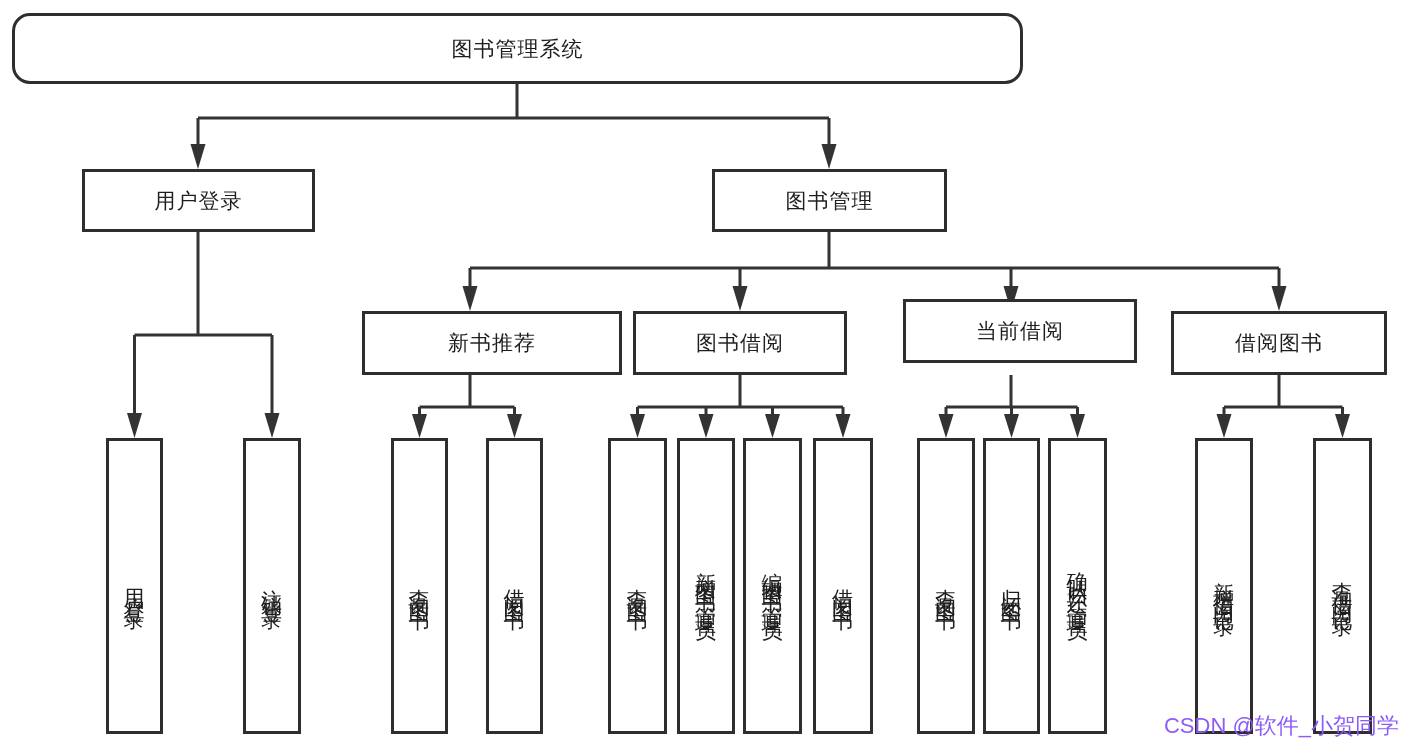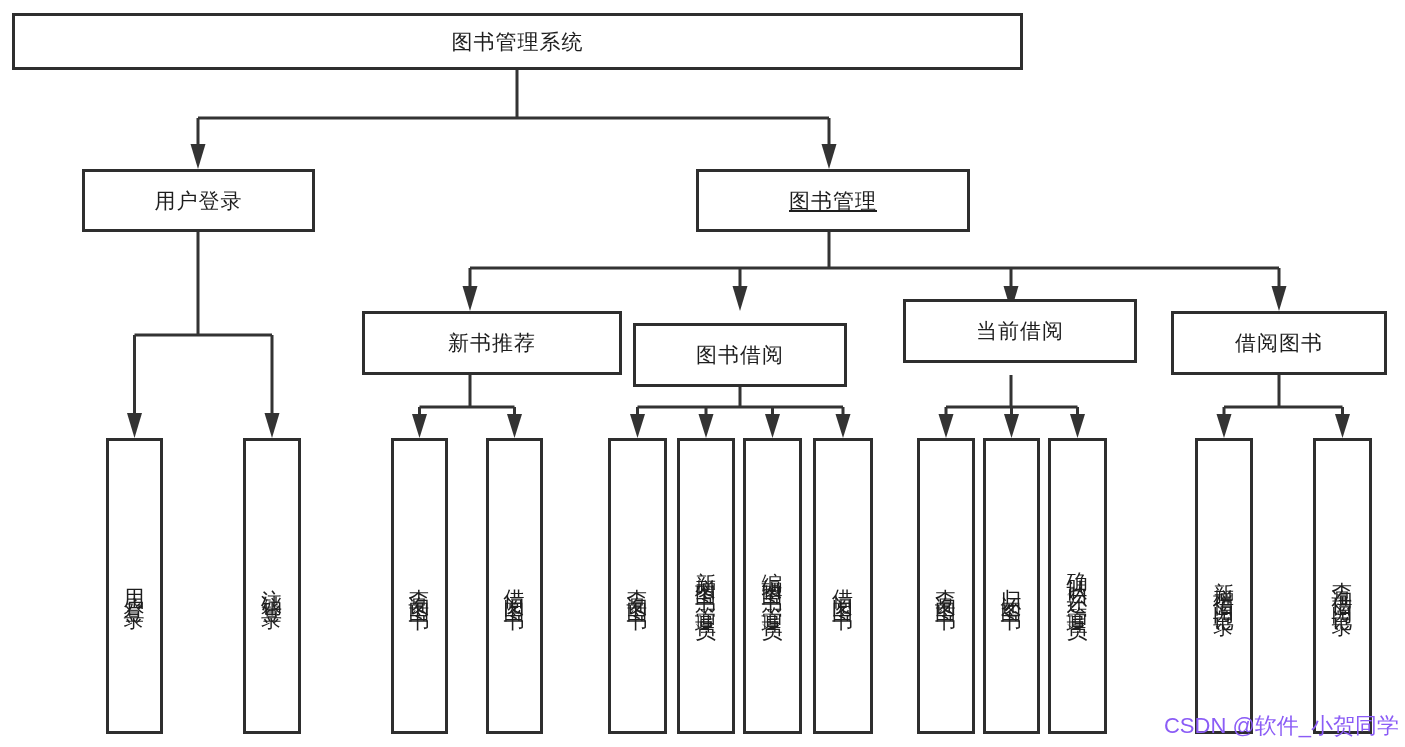--- a/index.html
+++ b/index.html
@@ -82,35 +82,35 @@
       <polygon points="765,414 780,414 772.5,438"></polygon>
       <polygon points="835.5,414 850.5,414 843,438"></polygon>
       <polygon points="938.5,414 953.5,414 946,438"></polygon>
       <polygon points="1004,414 1019,414 1011.5,438"></polygon>
       <polygon points="1070,414 1085,414 1077.5,438"></polygon>
       <polygon points="1216.5,414 1231.5,414 1224,438"></polygon>
       <polygon points="1335,414 1350,414 1342.5,438"></polygon>
     </g>
   </svg>
 
-  <div class="box hbox" style="left:12px; top:13px; width:1011px; height:57px;">
+  <div class="box hbox" style="left:12px; top:13px; width:1011px; height:71px;border-radius:18px;">
     <span class="lbl">图书管理系统</span>
   </div>
 
   <div class="box hbox" style="left:82px; top:169px; width:233px; height:63px;">
     <span class="lbl">用户登录</span>
   </div>
-  <div class="box hbox" style="left:696px; top:169px; width:274px; height:63px;text-decoration:underline;">
+  <div class="box hbox" style="left:712px; top:169px; width:235px; height:63px;">
     <span class="lbl">图书管理</span>
   </div>
 
   <div class="box hbox" style="left:362px; top:311px; width:260px; height:64px;">
     <span class="lbl">新书推荐</span>
   </div>
-  <div class="box hbox" style="left:633px; top:311px; width:214px; height:64px;margin-top:12px;">
+  <div class="box hbox" style="left:633px; top:311px; width:214px; height:64px;">
     <span class="lbl">图书借阅</span>
   </div>
   <div class="box hbox" style="left:903px; top:299px; width:234px; height:64px;">
     <span class="lbl">当前借阅</span>
   </div>
   <div class="box hbox" style="left:1171px; top:311px; width:216px; height:64px;">
     <span class="lbl">借阅图书</span>
   </div>
 
   <div class="box vbox" style="left:106px; top:438px; width:57px; height:296px;">

